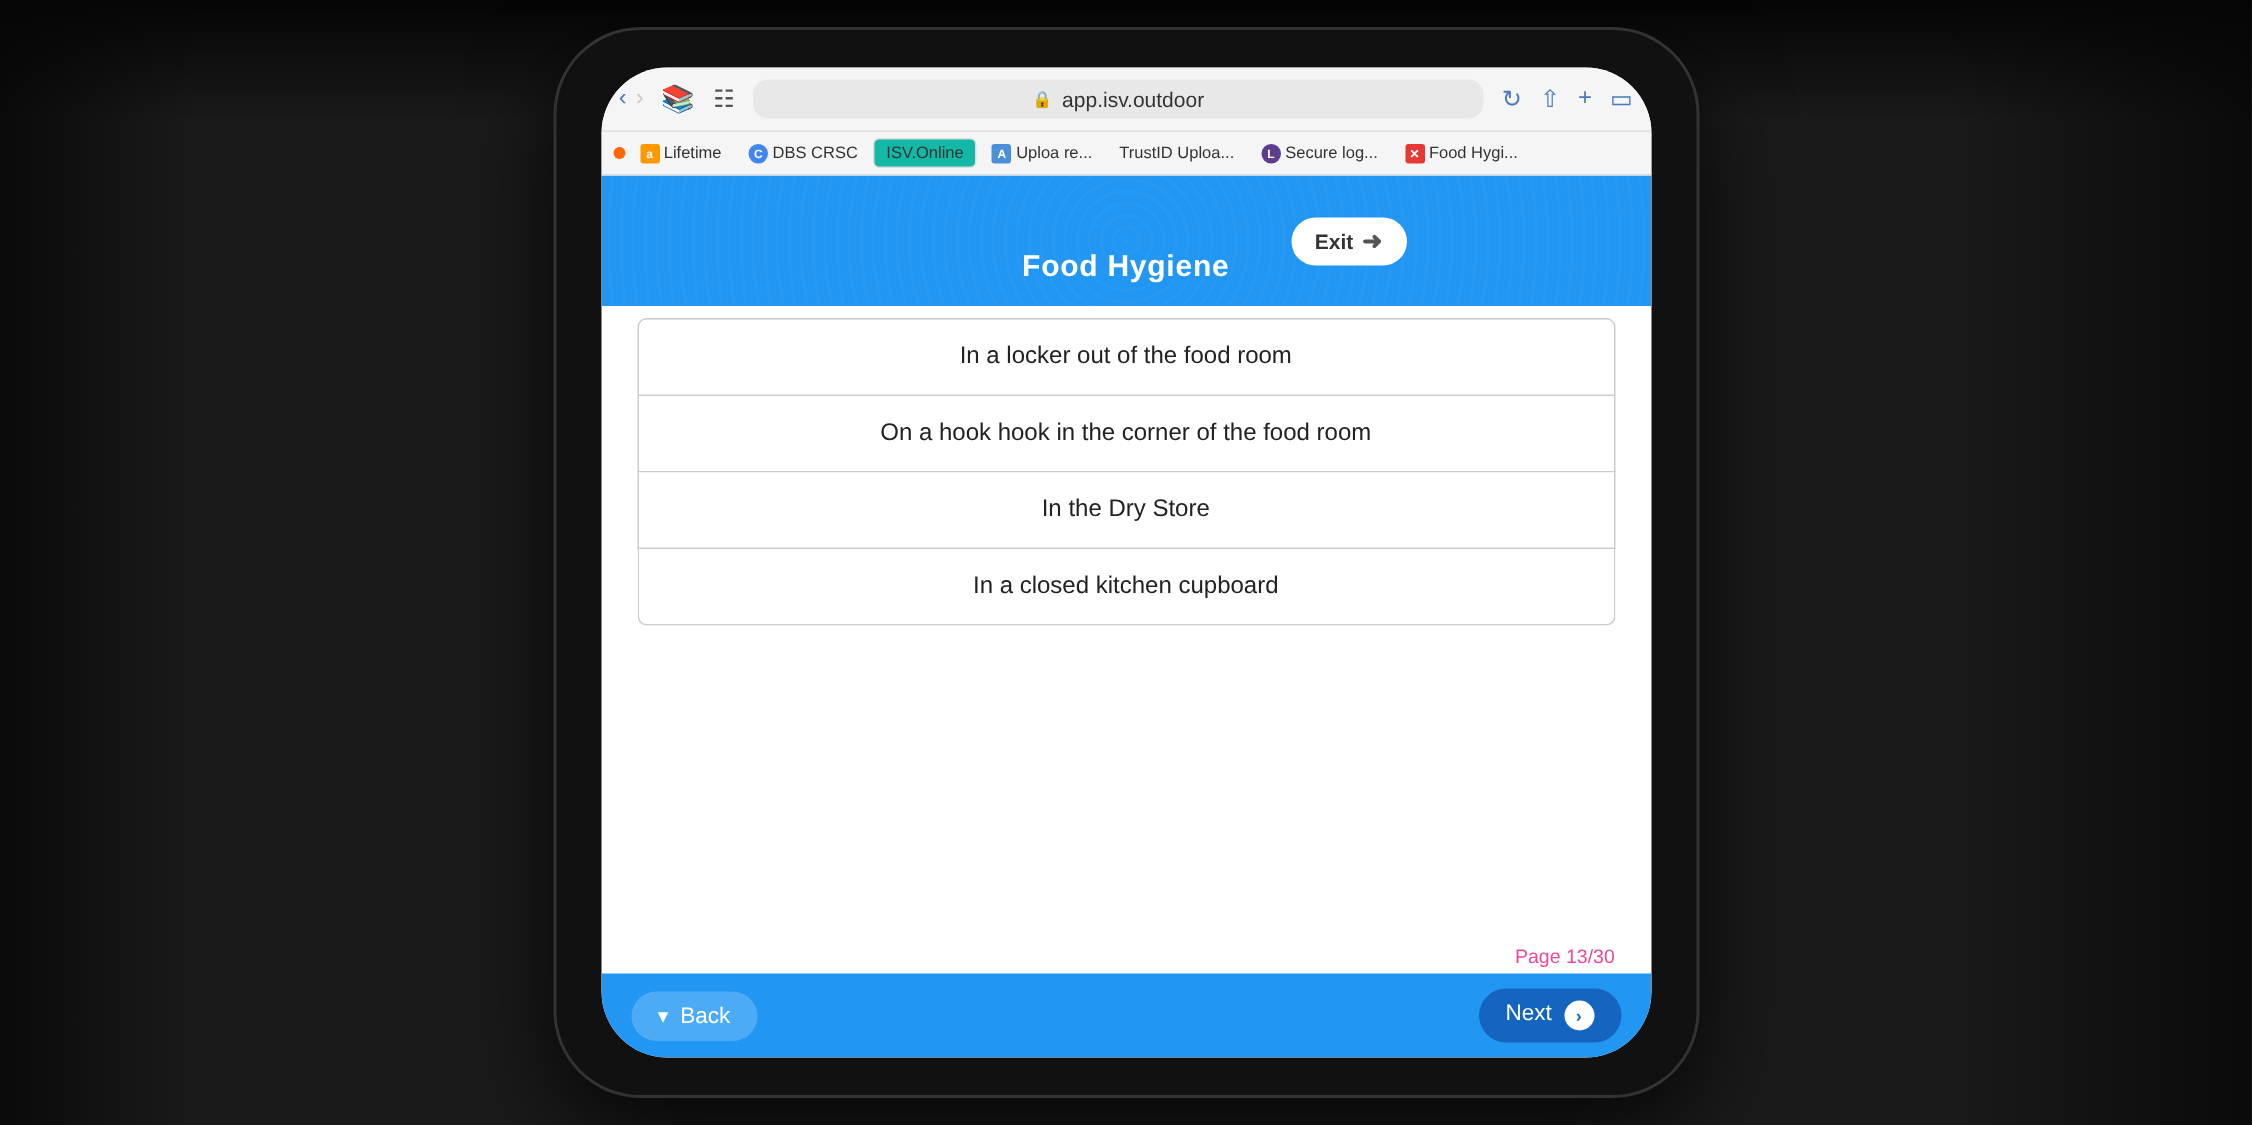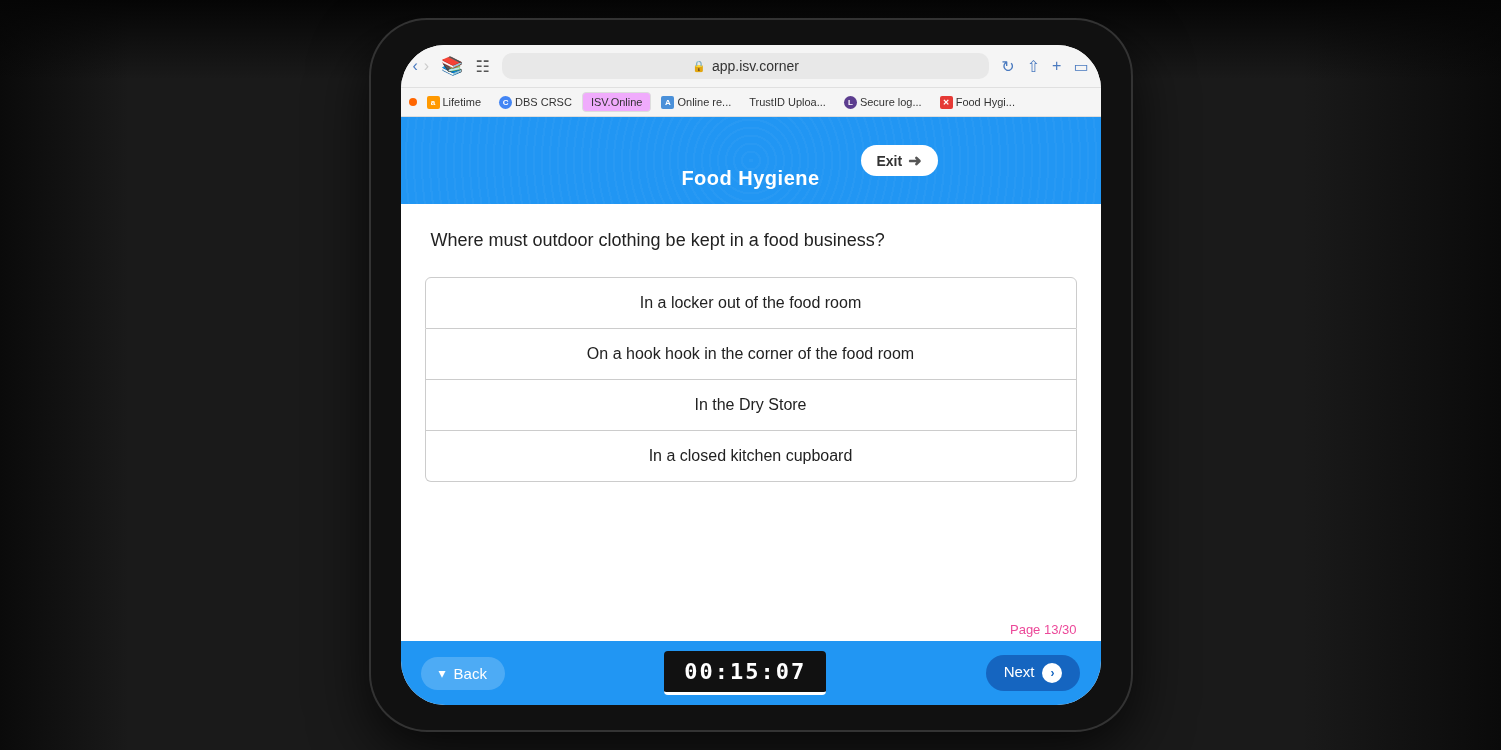--- a/index.html
+++ b/index.html
@@ -119,21 +119,21 @@
       align-items: center;
       gap: 3px;
       padding: 3px 8px;
       font-size: 11px;
       color: #333;
       white-space: nowrap;
       border-radius: 4px;
     }
 
     .tab-item.active {
-      background: #f0abfc;
+      background: #14b8a6;
       border: 1px solid #ddd;
     }
 
     .tab-dot {
       width: 8px;
       height: 8px;
       background: #ff6600;
       border-radius: 50%;
     }
 
@@ -434,21 +434,21 @@
     <div class="browser-chrome">
       <div class="browser-toolbar">
         <div class="nav-buttons">
           <span class="nav-btn">‹</span>
           <span class="nav-btn disabled">›</span>
         </div>
         <span class="book-icon">📚</span>
         <span class="menu-icon">☷</span>
         <div class="address-bar">
           <span class="lock-icon">🔒</span>
-          <span class="url-text">app.isv.corner</span>
+          <span class="url-text">app.isv.outdoor</span>
         </div>
         <span class="toolbar-action-btn">↻</span>
         <span class="toolbar-action-btn">⇧</span>
         <span class="toolbar-action-btn">+</span>
         <span class="toolbar-action-btn">▭</span>
       </div>
       <div class="tabs-bar">
         <div class="tab-dot"></div>
         <div class="tab-item">
           <div class="tab-icon-a">a</div>
@@ -456,21 +456,21 @@
         </div>
         <div class="tab-item">
           <div class="tab-icon-c">C</div>
           <span>DBS CRSC</span>
         </div>
         <div class="tab-item active">
           <span>ISV.Online</span>
         </div>
         <div class="tab-item">
           <div class="tab-icon-review">A</div>
-          <span>Online re...</span>
+          <span>Uploa re...</span>
         </div>
         <div class="tab-item">
           <span>TrustID Uploa...</span>
         </div>
         <div class="tab-item">
           <div class="tab-icon-l">L</div>
           <span>Secure log...</span>
         </div>
         <div class="tab-item">
           <div class="tab-icon-x">✕</div>
@@ -485,41 +485,37 @@
         <div style="flex:1"></div>
         <div class="header-title">Food Hygiene</div>
         <div style="flex:1; display:flex; justify-content:flex-start; z-index:1;">
           <button class="exit-btn">
             <span>Exit</span>
             <span class="exit-arrow">➜</span>
           </button>
         </div>
       </div>
 
-      <div class="question-area">
-        <p class="question-text">Where must outdoor clothing be kept in a food business?</p>
-      </div>
 
       <div class="answers-area">
         <div class="answer-option">In a locker out of the food room</div>
         <div class="answer-option">On a hook hook in the corner of the food room</div>
         <div class="answer-option">In the Dry Store</div>
         <div class="answer-option">In a closed kitchen cupboard</div>
       </div>
 
       <div class="page-info-row">
         <span class="page-info">Page 13/30</span>
       </div>
 
       <div class="app-footer">
         <button class="back-btn">
           <span class="back-icon">▾</span>
           <span>Back</span>
         </button>
-        <div class="timer-display">00:15:07</div>
         <button class="next-btn">
           <span>Next</span>
           <span class="next-arrow">›</span>
         </button>
       </div>
     </div>
   </div>
 </div>
 
 </body></html>

